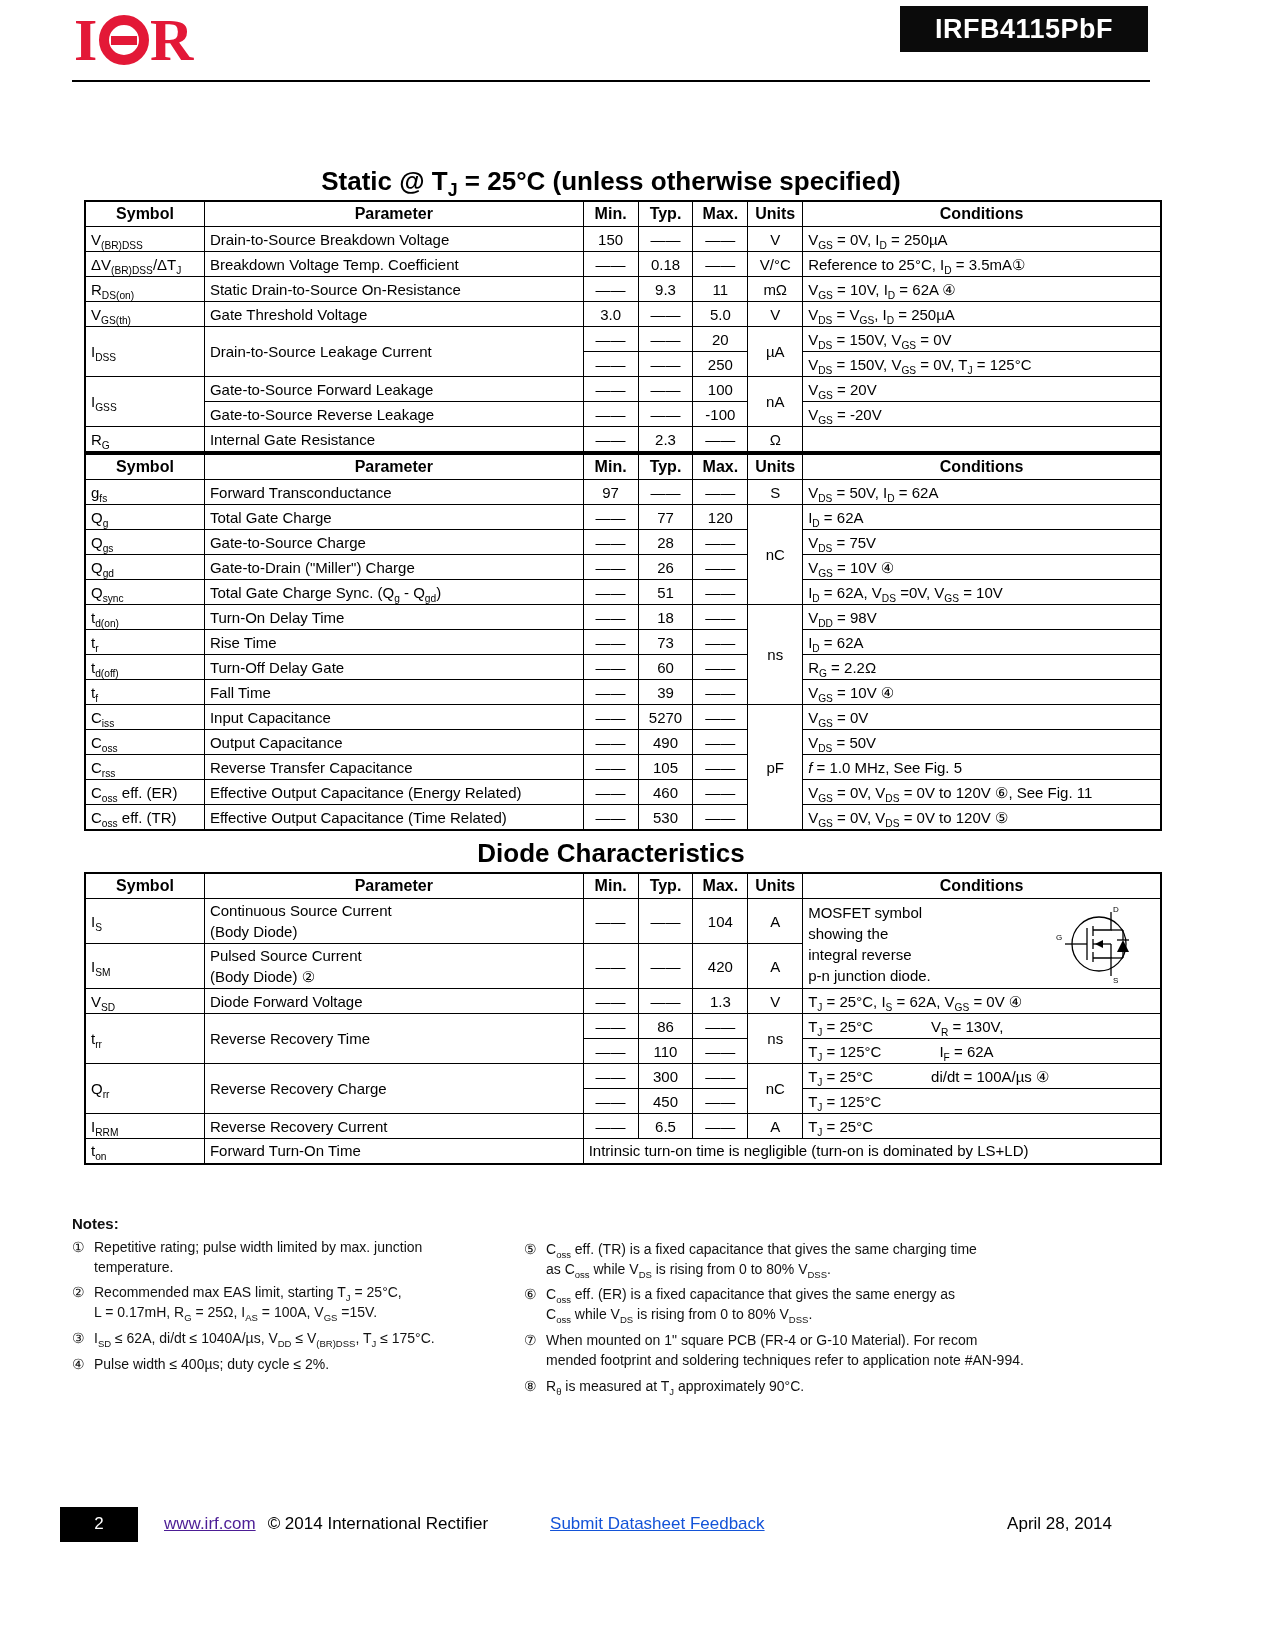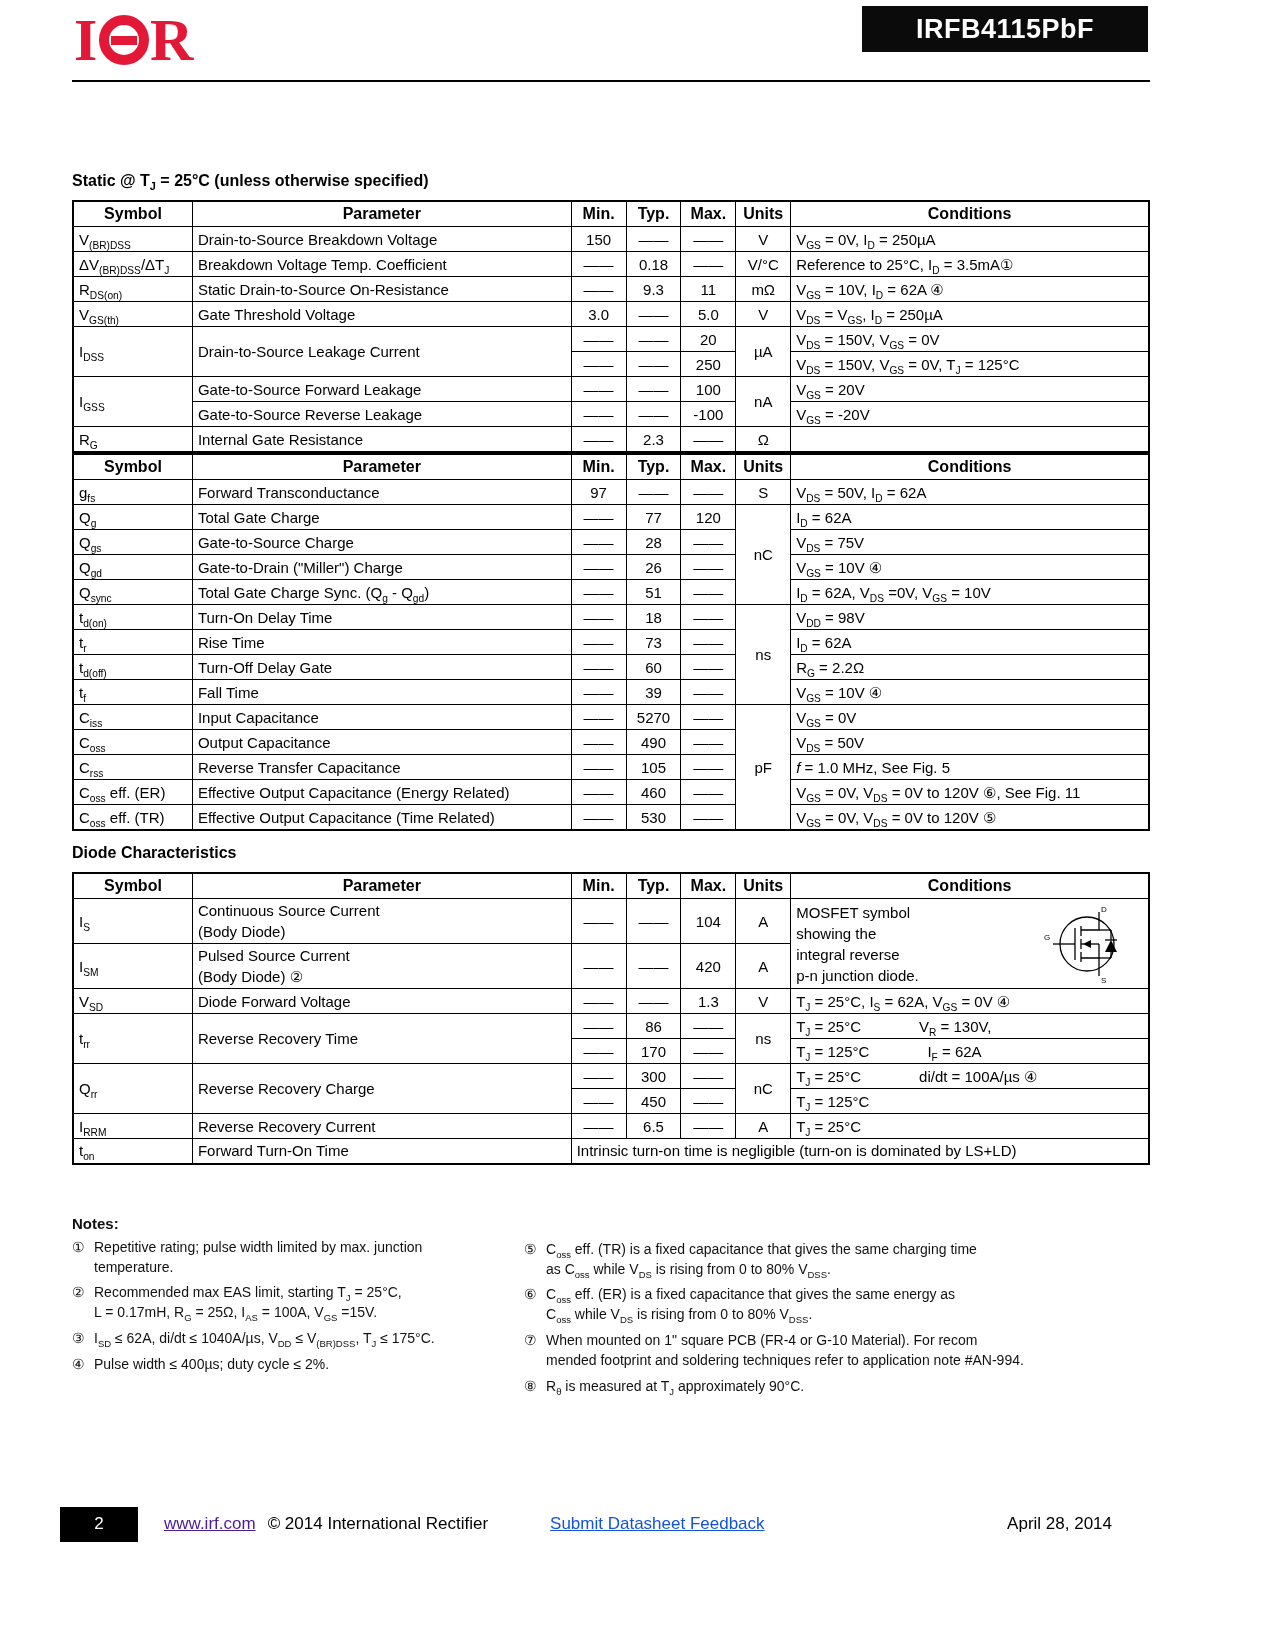--- a/index.html
+++ b/index.html
@@ -8,31 +8,31 @@
   body{
     width:1275px; height:1650px; position:relative; overflow:hidden;
     color:#000; font-family:"Liberation Sans", sans-serif;
   }
   .content{ position:absolute; left:72px; top:0; width:1078px; }
 
   
   .header{ position:relative; height:82px; border-bottom:2px solid #000; }
   .logo-icon{ position:absolute; left:0; top:10px; color:var(--logo-color); }
   .part-box{
-    position:absolute; right:2px; top:6px; width:286px; height:46px;
+    position:absolute; right:2px; top:6px; width:248px; height:46px;
     background:#0b0b0b; color:#fff; display:flex; align-items:center; justify-content:center;
     font-size:27px; font-weight:bold; letter-spacing:.5px;
   }
 
   
-  .sec-title{ font-size:16px; font-weight:bold; line-height:26px; margin:9px 0 6px 0; }
+  .sec-title{ font-size:26px; font-weight:bold; line-height:26px; margin:9px 0 6px 0;text-align:center; }
   .sec-title.first{ margin-top:86px; }
 
   
-  table.spec{ border-collapse:collapse; table-layout:fixed; width:100%; border:2px solid #000; }
+  table.spec{ border-collapse:collapse; table-layout:fixed; width:100%; border:2px solid #000;margin-left:12px; }
   .spec th, .spec td{
     border:1px solid #000; padding:1px 5px; height:25px; vertical-align:middle;
     font-size:15px; line-height:1.4; overflow:hidden;
   }
   .spec th{ font-weight:bold; font-size:16px; text-align:center; }
   .spec td.c{ text-align:center; }
   .spec td.l{ text-align:left; }
   sub{ font-size:68%; line-height:0; }
   .gap{ display:inline-block; width:58px; }
   .mosfet-wrap{ display:flex; justify-content:space-between; align-items:center; }
@@ -407,21 +407,21 @@
           <td rowspan="2" class="l">t<sub>rr</sub></td>
           <td rowspan="2" class="l">Reverse Recovery Time</td>
           <td class="c">——</td>
           <td class="c">86</td>
           <td class="c">——</td>
           <td rowspan="2" class="c">ns</td>
           <td class="l">T<sub>J</sub> = 25°C<span class="gap"></span>V<sub>R</sub> = 130V,</td>
         </tr>
         <tr>
           <td class="c">——</td>
-          <td class="c">170</td>
+          <td class="c">110</td>
           <td class="c">——</td>
           <td class="l">T<sub>J</sub> = 125°C<span class="gap"></span>I<sub>F</sub> = 62A</td>
         </tr>
         <tr>
           <td rowspan="2" class="l">Q<sub>rr</sub></td>
           <td rowspan="2" class="l">Reverse Recovery Charge</td>
           <td class="c">——</td>
           <td class="c">300</td>
           <td class="c">——</td>
           <td rowspan="2" class="c">nC</td>

